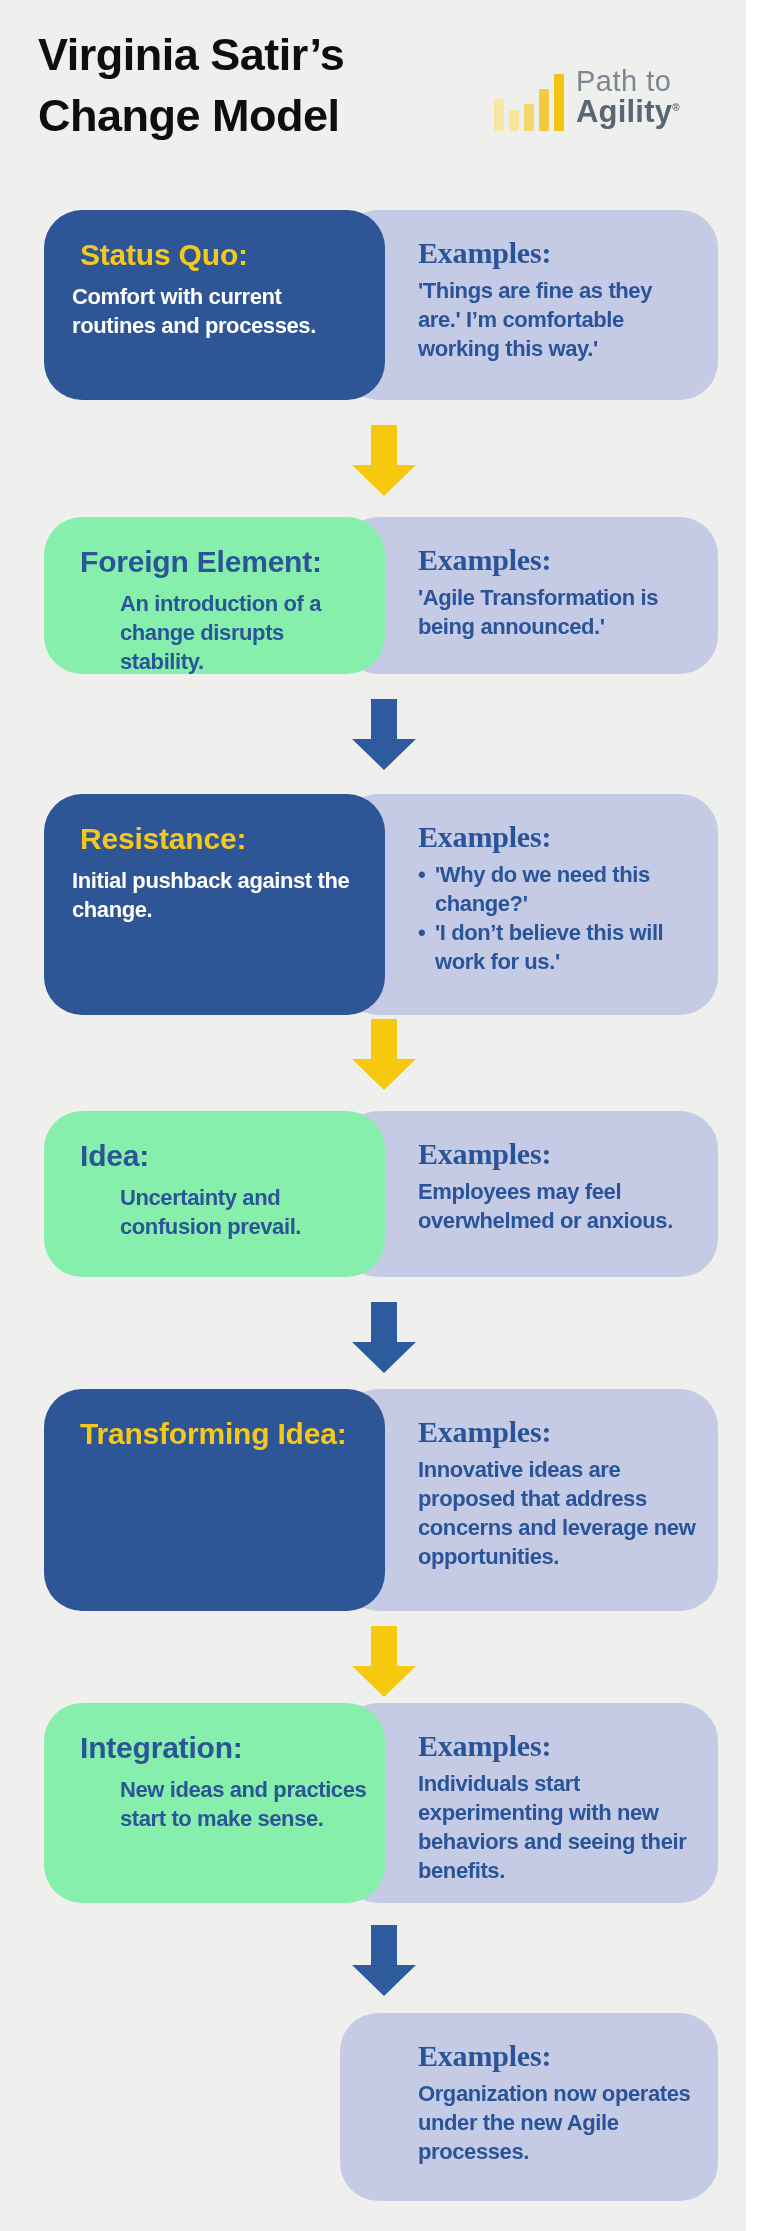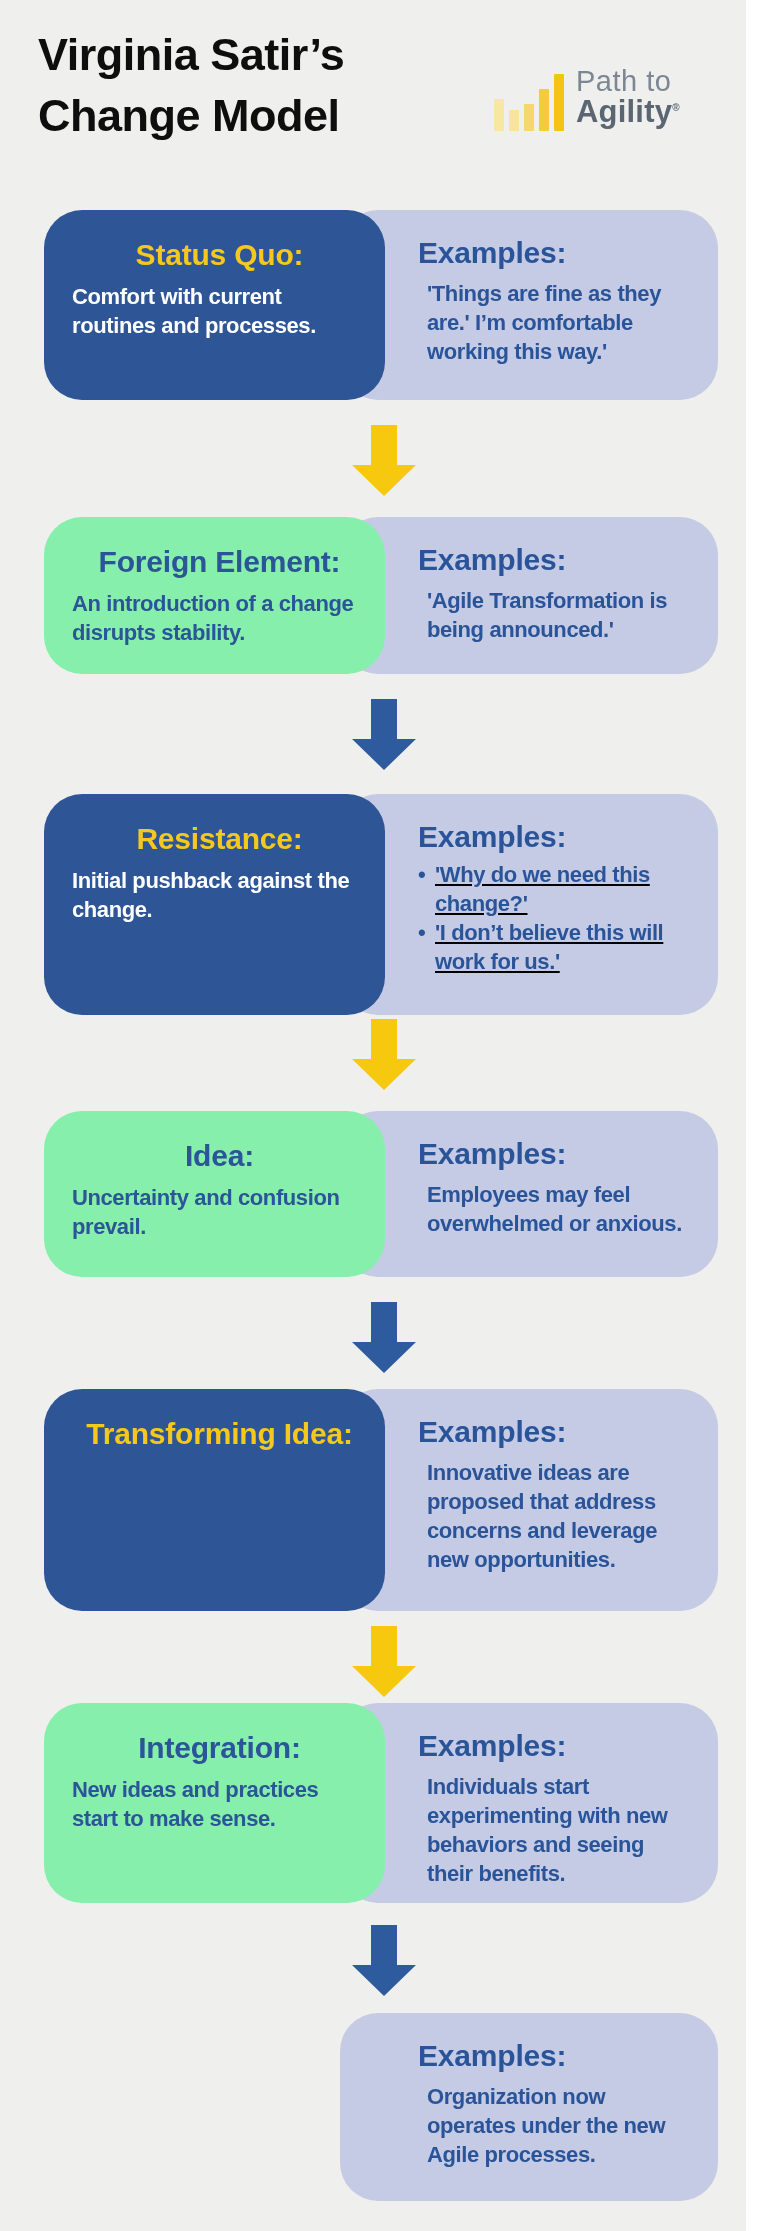--- a/index.html
+++ b/index.html
@@ -35,31 +35,31 @@
     background:#C5CBE4; border-radius:38px;
     padding:26px 20px 0 78px; box-sizing:border-box;
   }
   .stage-box {
     position:absolute; left:0; top:0; bottom:0; width:341px;
     border-radius:38px; padding:26px 18px 0 28px; box-sizing:border-box;
   }
   .stage-box.blue   { background:#2E5596; }
   .stage-box.yellow { background:#86efac; }
 
-  .stage-title { margin:0 0 8px 0; font-size:30px; font-weight:800; line-height:1.25; letter-spacing:-0.2px;text-align:center; }
+  .stage-title { margin:0 0 8px 8px; font-size:30px; font-weight:800; line-height:1.25; letter-spacing:-0.2px; }
   .stage-box.blue   .stage-title { color:#F4C81C; }
   .stage-box.yellow .stage-title { color:#2B5596; }
 
   .stage-body { margin:0; font-size:22px; font-weight:700; line-height:1.32; letter-spacing:-0.4px; }
   .stage-box.blue   .stage-body { color:#FFFFFF; }
-  .stage-box.yellow .stage-body { color:#2B5596; }
-
-  .ex-title { margin:0 0 6px 0; font-size:30px; font-weight:800; color:#2A5499; letter-spacing:-0.2px; }
-  .ex-body p { margin:9px; font-size:22px; font-weight:700; line-height:1.32; color:#2A5499; letter-spacing:-0.4px; }
-  ul.ex-list { margin:0; padding:0; list-style:none;text-decoration:underline; }
+  .stage-box.yellow .stage-body { color:#2B5596;margin-left:48px; }
+
+  .ex-title { margin:0 0 6px 0; font-size:30px; font-weight:800; color:#2A5499; letter-spacing:-0.2px;font-family:Liberation Serif, serif; }
+  .ex-body p { margin:0; font-size:22px; font-weight:700; line-height:1.32; color:#2A5499; letter-spacing:-0.4px; }
+  ul.ex-list { margin:0; padding:0; list-style:none; }
   ul.ex-list li {
     position:relative; padding-left:17px;
     font-size:22px; font-weight:700; line-height:1.32; color:#2A5499; letter-spacing:-0.4px;
   }
   ul.ex-list li::before { content:"\2022"; position:absolute; left:0; top:0; }
 
   
   .flow-arrow { position:absolute; left:352px; width:64px; height:70px; }
   .flow-arrow .stem { width:26px; height:40px; margin:0 auto; }
   .flow-arrow .head { width:0; height:0; border-left:32px solid transparent; border-right:32px solid transparent; }

